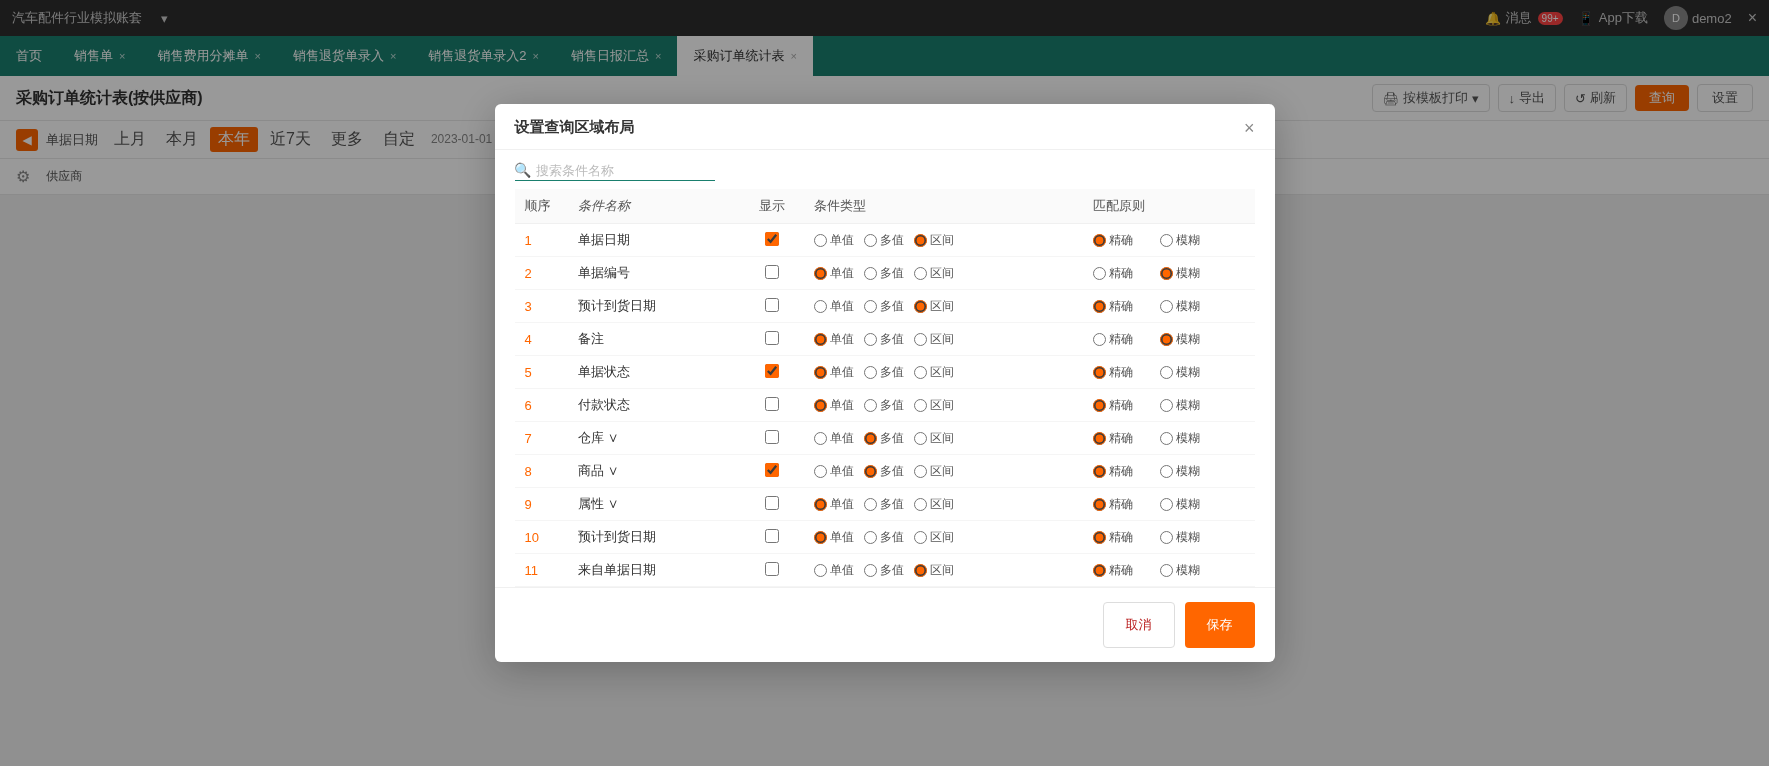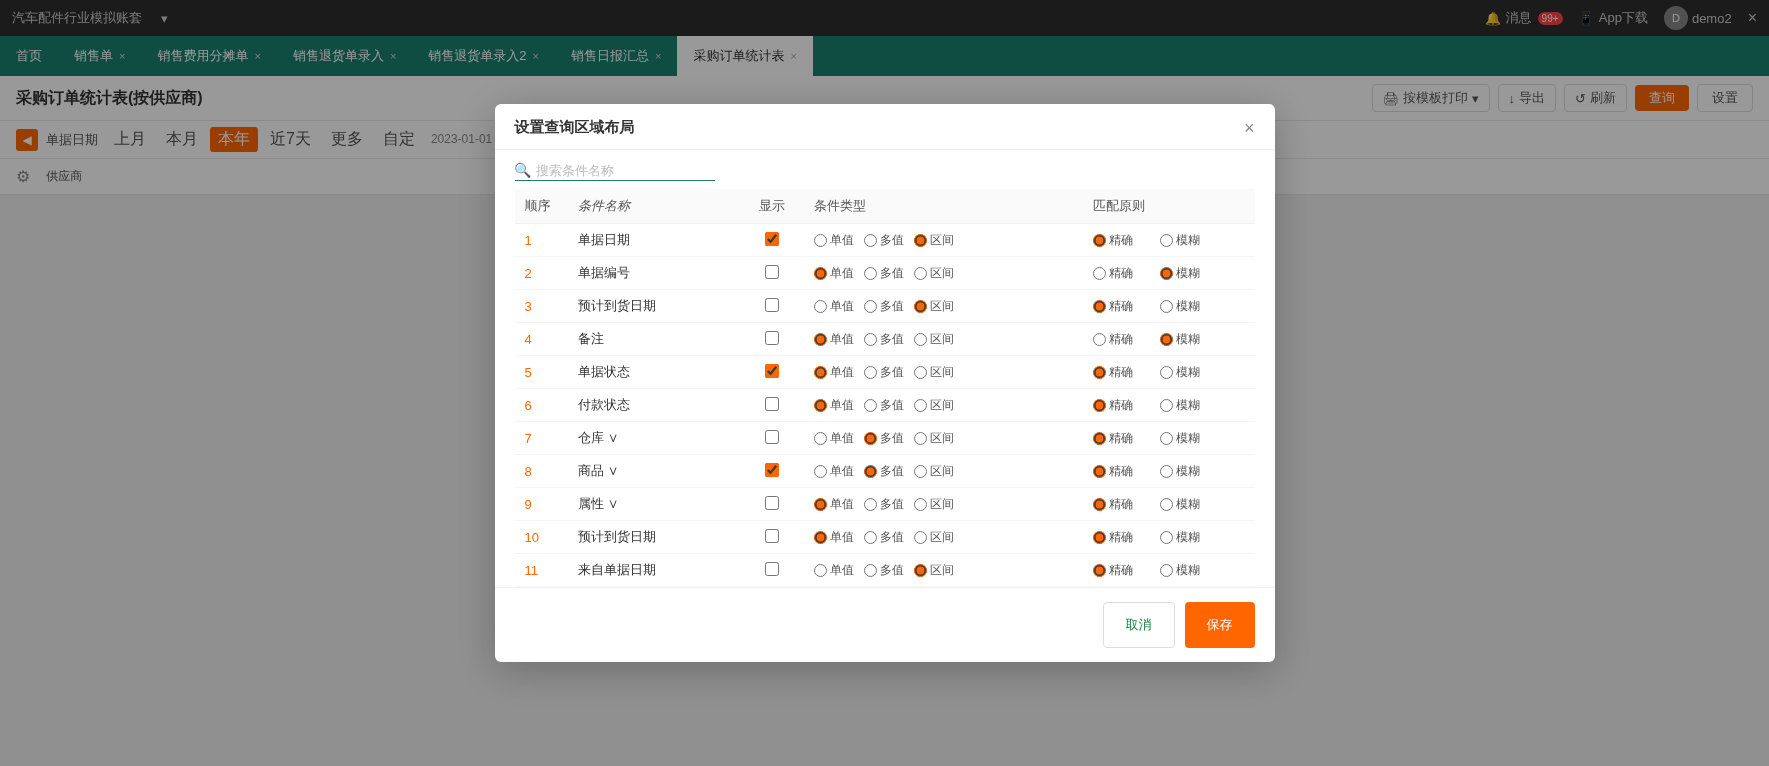--- a/index.html
+++ b/index.html
@@ -206,21 +206,21 @@
       justify-content: flex-end;
       padding: 14px 20px;
       gap: 10px;
       border-top: 1px solid #f0f0f0;
     }
     .btn-cancel {
       padding: 6px 22px;
       border: 1px solid #ddd;
       border-radius: 4px;
       background: #fff;
-      color: #15803d;
+      color: #b91c1c;
       font-size: 13px;
       cursor: pointer;
     }
     .btn-save {
       padding: 14px 22px;
       border: none;
       border-radius: 4px;
       background: #f60;
       color: #fff;
       font-size: 13px;

